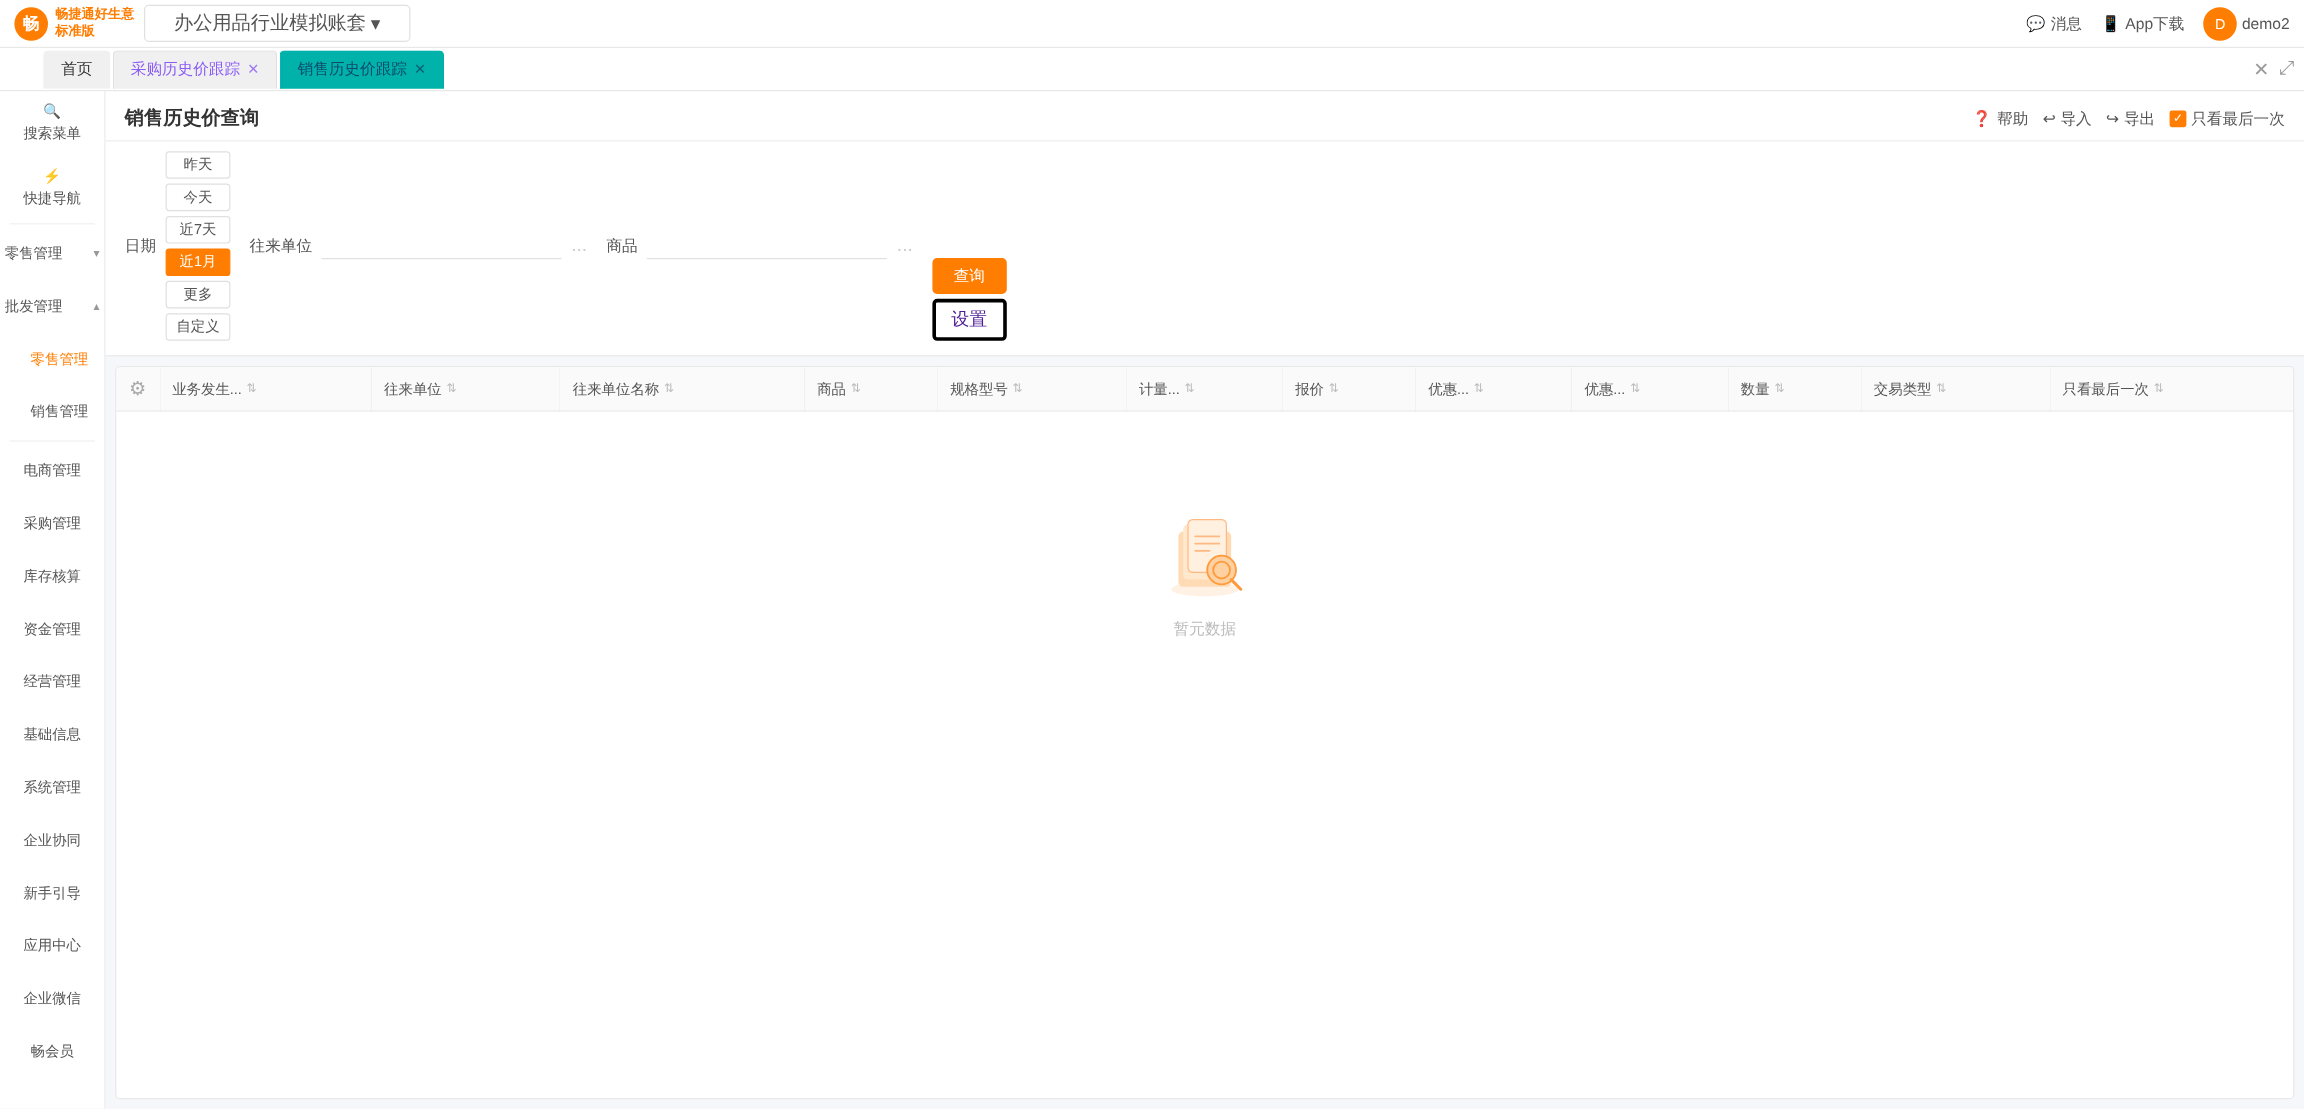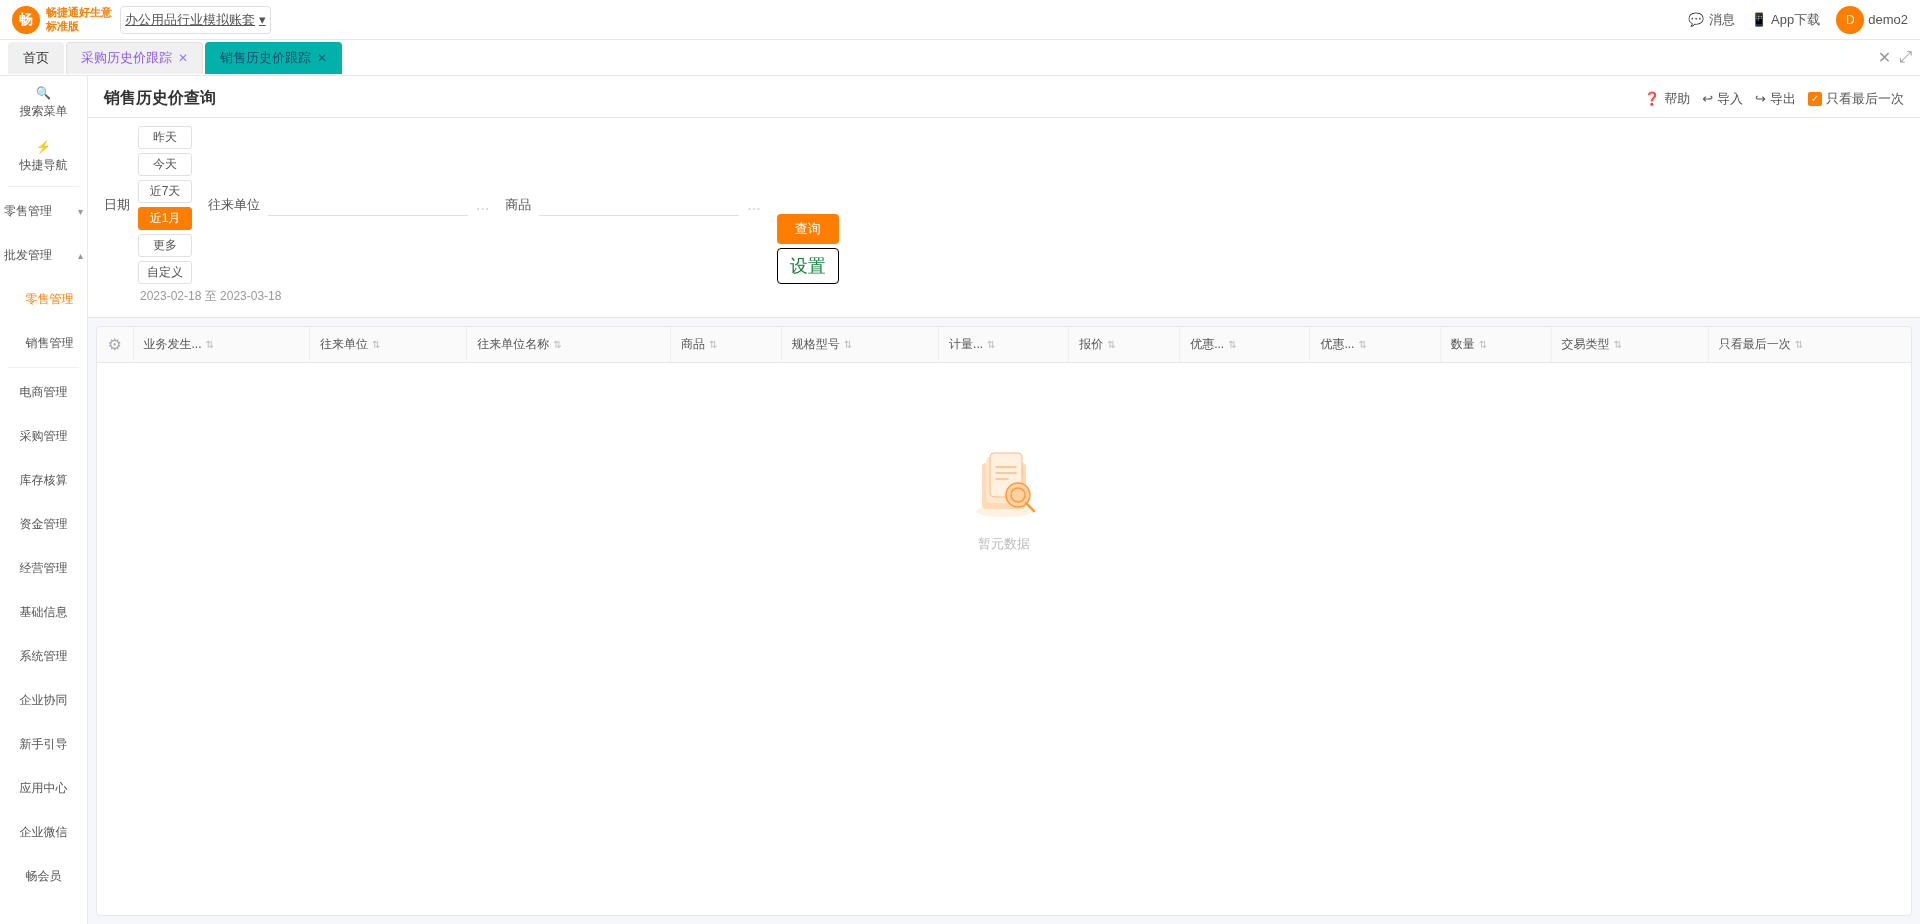--- a/index.html
+++ b/index.html
@@ -4,29 +4,29 @@
   <style>
     * { box-sizing: border-box; margin: 0; padding: 0; }
     body { font-family: 'Microsoft YaHei', Arial, sans-serif; font-size: 13px; background: #f5f5f5; color: #333; display: flex; flex-direction: column; height: 924px; overflow: hidden; }
 
     
     .top-bar { height: 40px; background: #fff; display: flex; align-items: center; justify-content: space-between; padding: 0 12px; border-bottom: 1px solid #e8e8e8; z-index: 10; }
     .top-bar-left { display: flex; align-items: center; gap: 8px; }
     .logo-area { display: flex; align-items: center; gap: 6px; }
     .logo-icon { width: 28px; height: 28px; background: #ff7d00; border-radius: 50%; display: flex; align-items: center; justify-content: center; color: white; font-size: 14px; font-weight: bold; }
     .logo-text { font-size: 11px; color: #ff7d00; font-weight: bold; line-height: 1.2; }
-    .dropdown-selector { display: flex; align-items: center; gap: 4px; padding: 4px 4px; border: 1px solid #e0e0e0; border-radius: 4px; cursor: pointer; font-size: 13px; color: #555; background: #fff; text-decoration: underline; }
+    .dropdown-selector { display: flex; align-items: center; gap: 4px; padding: 4px 24px; border: 1px solid #e0e0e0; border-radius: 4px; cursor: pointer; font-size: 16px; color: #555; background: #fff; }
     .top-bar-right { display: flex; align-items: center; gap: 16px; }
     .top-bar-btn { display: flex; align-items: center; gap: 4px; cursor: pointer; color: #555; font-size: 13px; }
     .user-avatar { width: 28px; height: 28px; border-radius: 50%; background: #ff7d00; display: flex; align-items: center; justify-content: center; color: white; font-size: 12px; }
 
     
     .tab-bar { height: 36px; background: #fff; display: flex; align-items: center; border-bottom: 1px solid #e8e8e8; padding: 0 8px; gap: 2px; }
     .tab { display: flex; align-items: center; padding: 0 14px; height: 32px; border-radius: 4px 4px 0 0; cursor: pointer; font-size: 13px; color: #555; gap: 6px; border: 1px solid transparent; border-bottom: none; }
-    .tab.home { background: #f0f0f0; color: #333; font-weight: 500; }
+    .tab.home { background: #f0f0f0; color: #333; font-weight: 500; margin-left: 28px; }
     .tab.active { background: #00b2a9; color: #0c4a6e; border-color: #00b2a9; }
     .tab.inactive { background: #f0f0f0; color: #8b5cf6; border-color: #e0e0e0; }
     .tab-close { font-size: 12px; opacity: 0.8; cursor: pointer; }
     .window-controls { margin-left: auto; display: flex; gap: 8px; }
     .win-btn { cursor: pointer; color: #999; font-size: 16px; }
 
     
     .main-layout { display: flex; flex: 1; overflow: hidden; }
 
     
@@ -52,21 +52,21 @@
     .filter-row { display: flex; align-items: center; gap: 16px; flex-wrap: wrap; }
     .filter-group { display: flex; align-items: center; gap: 8px; }
     .filter-label { font-size: 13px; color: #555; white-space: nowrap; }
     .date-buttons { display: flex; gap: 4px; flex-direction: column; }
     .date-btn { padding: 2px 8px; border: 1px solid #e0e0e0; border-radius: 3px; cursor: pointer; font-size: 12px; color: #555; background: #fff; }
     .date-btn.active { background: #ff7d00; color: white; border-color: #ff7d00; }
     .date-range-text { font-size: 12px; color: #999; margin-top: 2px; }
     .filter-input { border: none; border-bottom: 1px solid #e0e0e0; padding: 3px 6px; font-size: 13px; color: #333; width: 200px; outline: none; background: transparent; }
     .filter-dots { color: #ccc; font-size: 16px; cursor: pointer; }
     .search-btn { background: #ff7d00; color: white; border: none; padding: 6px 18px; border-radius: 4px; cursor: pointer; font-size: 13px; font-weight: 500; margin-top: 44px; }
-    .settings-btn { background: #fff; color: #15803d; border: 1px solid #000000; padding: 5px 12px; border-radius: 4px; cursor: pointer; font-size: 18px; }
+    .settings-btn { background: #fff; color: #4c1d95; border: 3px solid #000000; padding: 5px 12px; border-radius: 4px; cursor: pointer; font-size: 15px; }
     .btn-group { display: flex; flex-direction: column; gap: 4px; align-self: flex-end; }
 
     
     .table-container { flex: 1; overflow: auto; background: #fff; margin: 8px; border-radius: 4px; border: 1px solid #e8e8e8; }
     .data-table { width: 100%; border-collapse: collapse; }
     .data-table th { background: #fafafa; border-bottom: 1px solid #e8e8e8; border-right: 1px solid #f0f0f0; padding: 8px 10px; font-size: 12px; color: #555; font-weight: 500; white-space: nowrap; position: sticky; top: 0; z-index: 1; }
     .data-table th:last-child { border-right: none; }
     .col-settings { width: 36px; text-align: center; }
     .sort-icon { font-size: 10px; color: #bbb; margin-left: 2px; }
     .th-content { display: flex; align-items: center; gap: 2px; }
@@ -239,21 +239,20 @@
         <div class="filter-group">
           <span class="filter-label">商品</span>
           <input class="filter-input" type="text" placeholder="" style="">
           <span class="filter-dots">...</span>
         </div>
         <div class="btn-group">
           <button class="search-btn">查询</button>
           <button class="settings-btn">设置</button>
         </div>
       </div>
-      <div class="date-range-text" style="margin-left: 36px; margin-top: 4px;">2023-02-18 至 2023-03-18</div>
     </div>
 
     <div class="table-container">
       <table class="data-table">
         <thead>
           <tr>
             <th class="col-settings">
               <span class="gear-icon">⚙</span>
             </th>
             <th>

